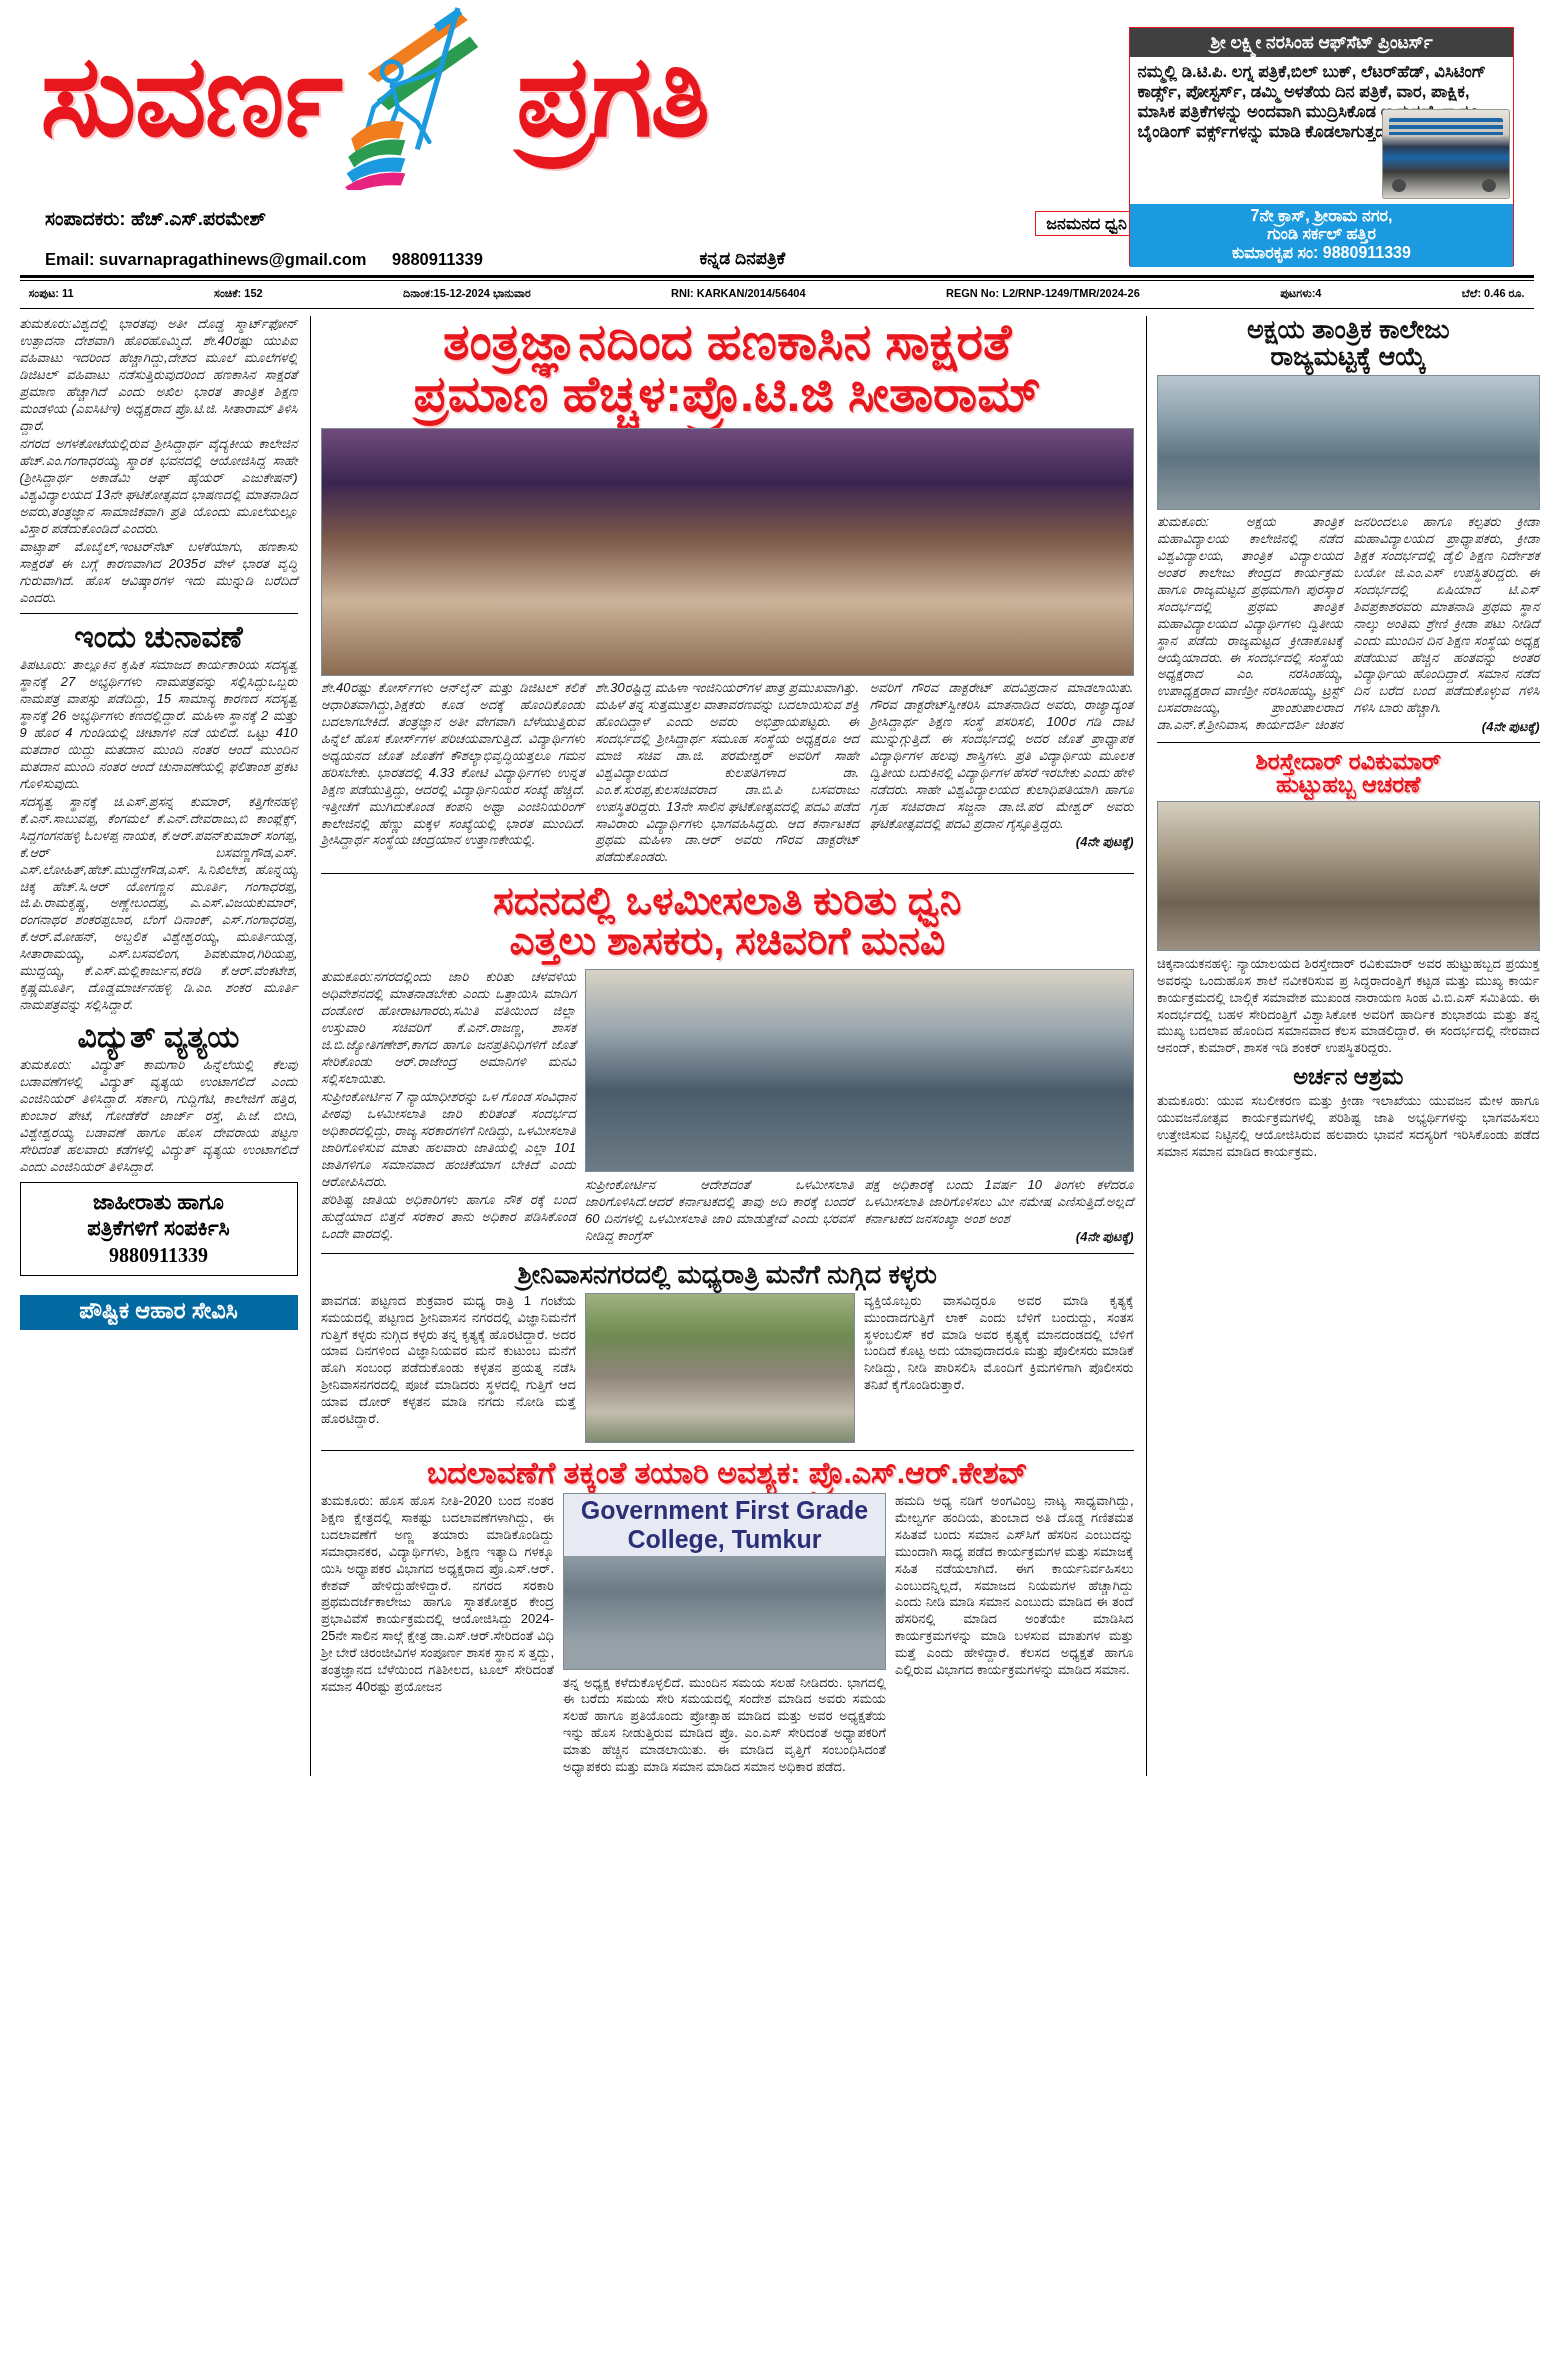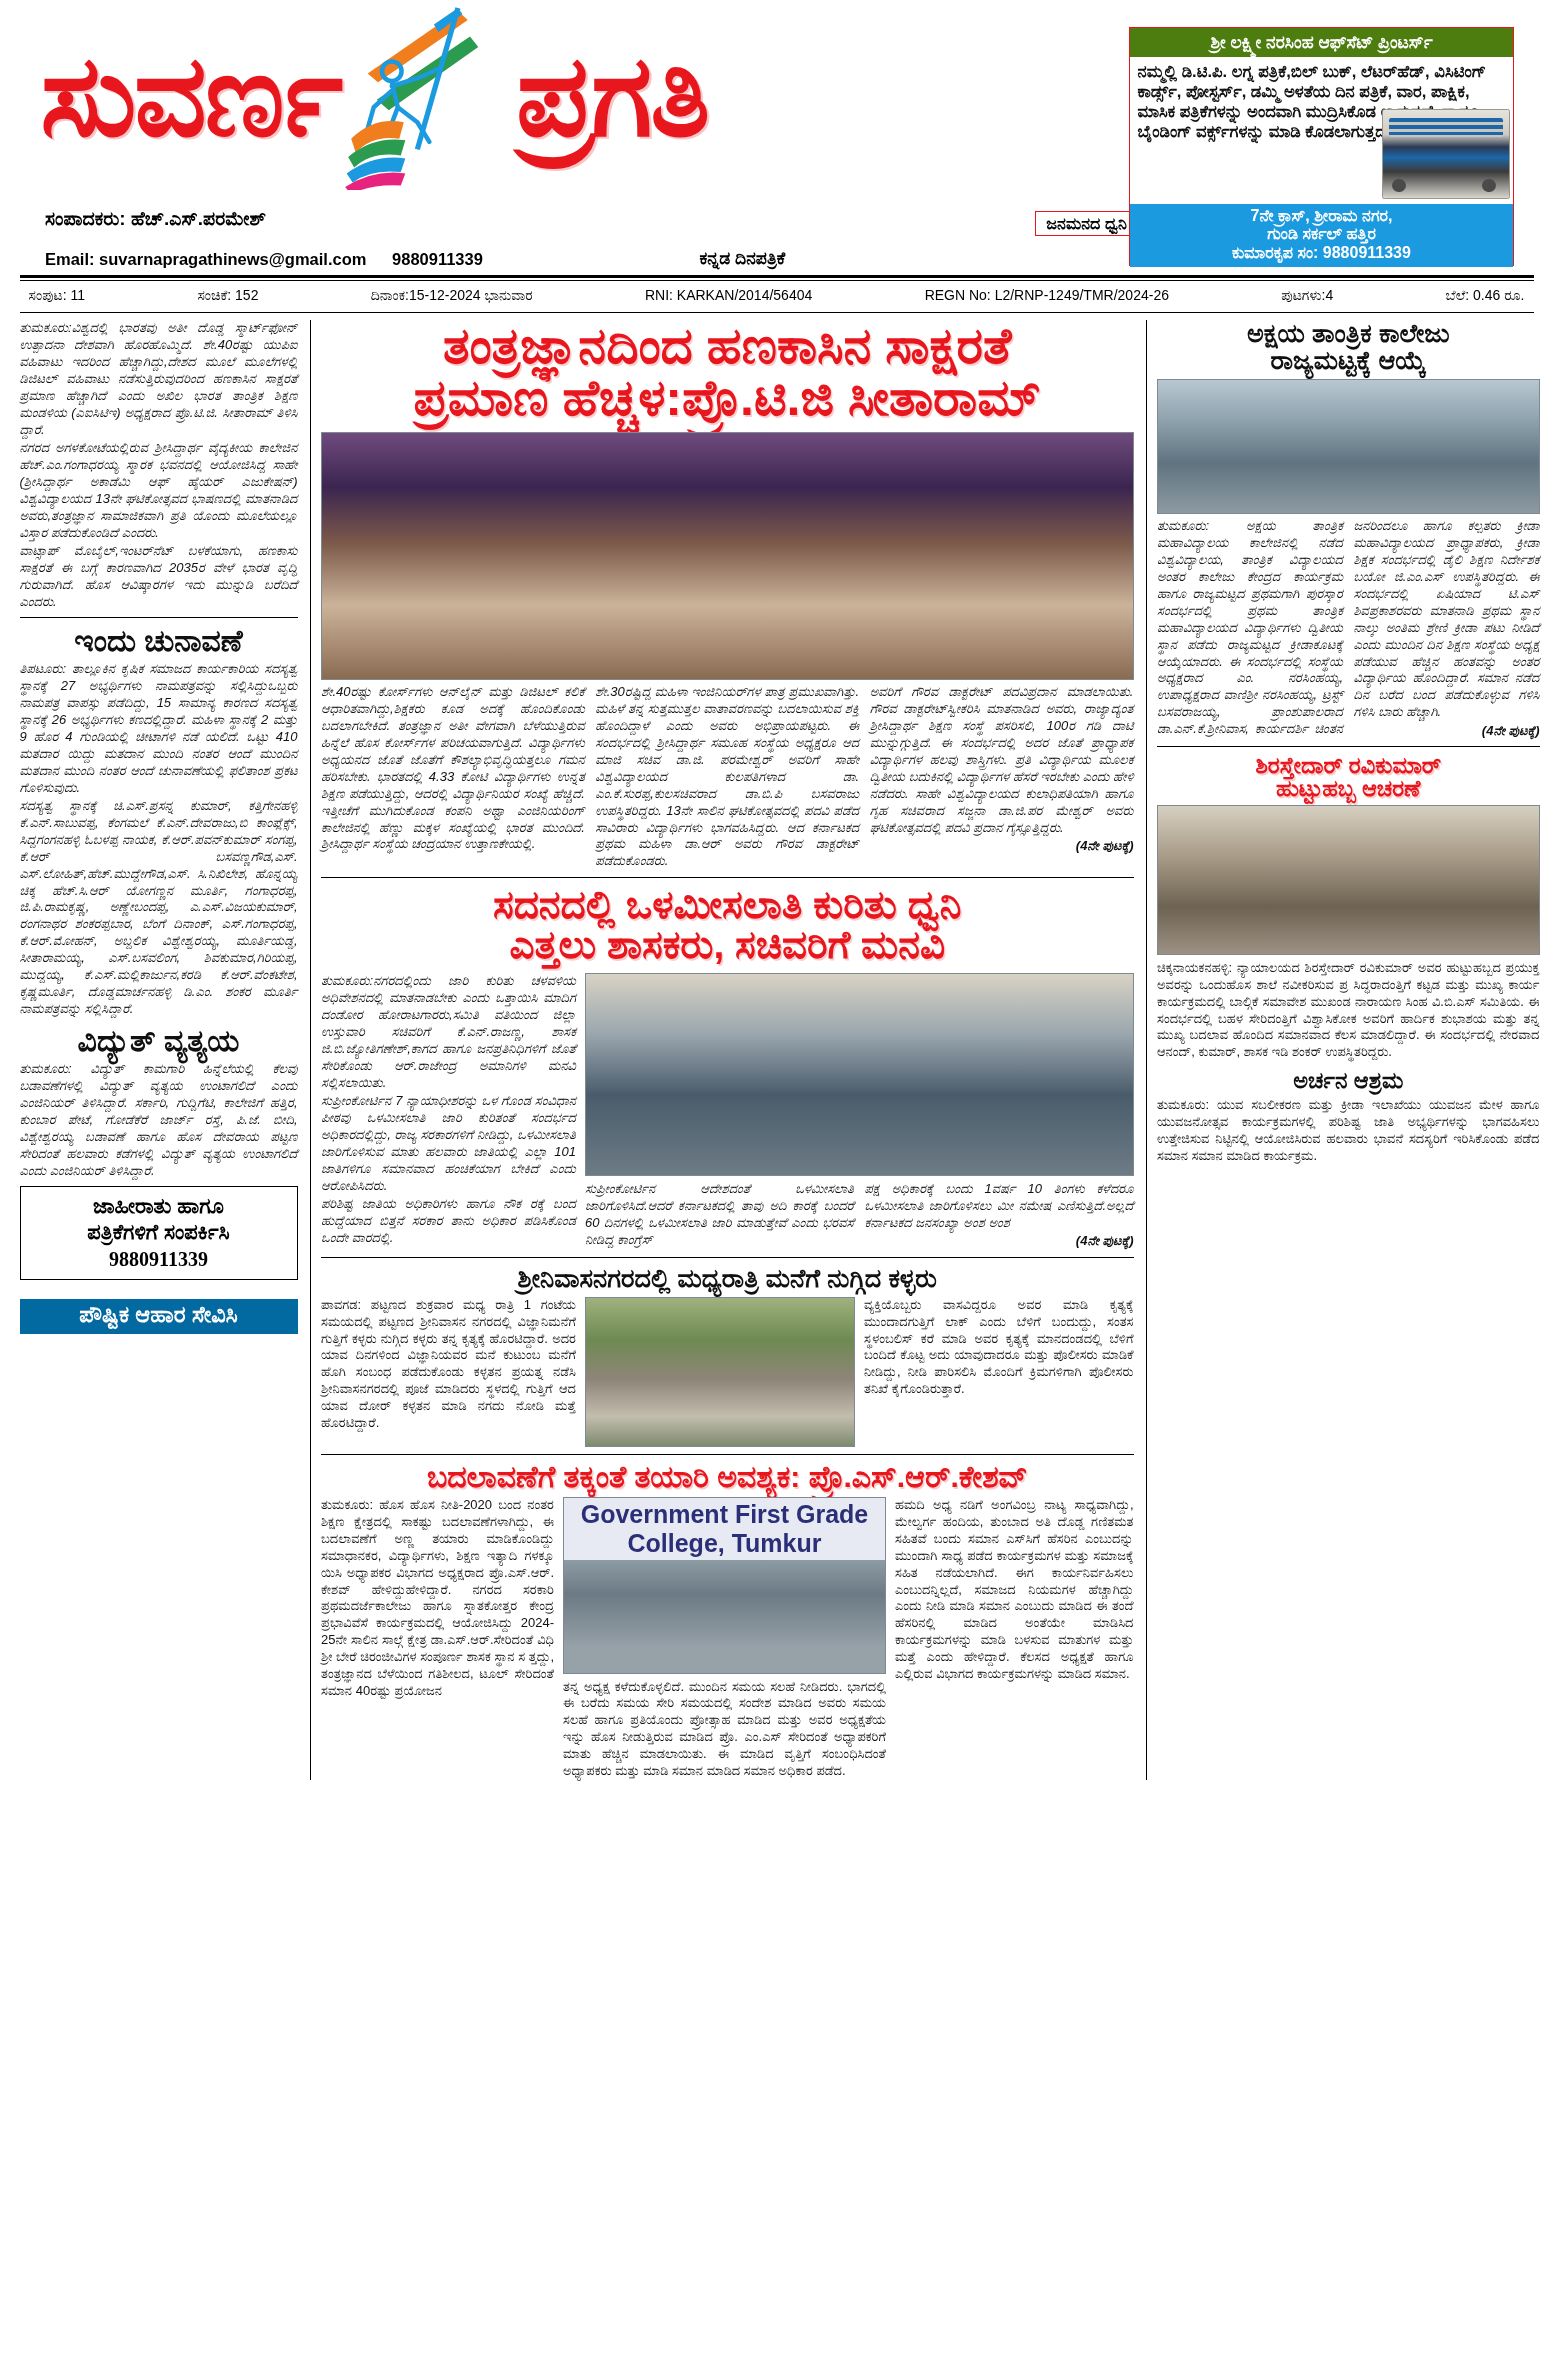--- a/index.html
+++ b/index.html
@@ -40,21 +40,21 @@
   .mast-contact { position:absolute; left:25.5px; bottom:3px; font-size:16.5px; font-weight:bold; }
   .mast-contact .phone { margin-left:21px; }
 
   
   .adbox {
     position:absolute; right:19.5px; top:27px;
     width:385px; height:239px;
     border:1.5px solid #e8161d; background:#fff;
   }
   .ad-head {
-    background:#4d7c0f; color:#ffffff; text-align:center;
+    background:#404040; color:#ffffff; text-align:center;
     font-size:17.3px; font-weight:bold; padding:3.8px 1.5px; letter-spacing:0px;
     white-space:nowrap; overflow:hidden;
   }
   .ad-body { position:relative; padding:4.5px 6px 1.5px 7.5px; height:147px; }
   .ad-body p { font-size:16.5px; font-weight:bold; line-height:1.22; color:#111; }
   .printer-img {
     position:absolute; right:3px; bottom:4.5px; width:128px; height:90px;
     background:linear-gradient(180deg,#e6e3dc 0%,#cfcbc2 28%,#2b3a52 42%,#1d66a8 54%,#3b3b3b 70%,#d8d5cd 100%);
     border:0.8px solid #9a978f; border-radius:2.3px;
   }
@@ -70,21 +70,21 @@
   .ad-foot {
     background:#1b9ae0; color:#fff; text-align:center; font-size:16px;
     font-weight:bold; line-height:1.18; padding:3px 1.5px 3.8px;
   }
 
   
   .rule-thick { border-top:3px solid #000; margin-top:3px; }
   .rule-thin  { border-top:1.5px solid #000; margin-top:2.3px; }
   .infobar {
     display:flex; align-items:center; justify-content:space-between;
-    font-size:14px; font-weight:normal; padding:5.3px 7.5px 6px; white-space:nowrap;
+    font-size:11px; font-weight:bold; padding:5.3px 7.5px 6px; white-space:nowrap;
   }
   .infobar span { padding:0 1.5px; }
 
   
   .content { display:flex; gap:12px; padding-top:7.5px; }
   .col-left   { width:278px; flex:0 0 278px; }
   .col-mid    { width:824px; flex:0 0 824px; }
   .col-right  { width:394px; flex:0 0 394px; }
   .vline { border-left:1.5px solid #000; }
 

